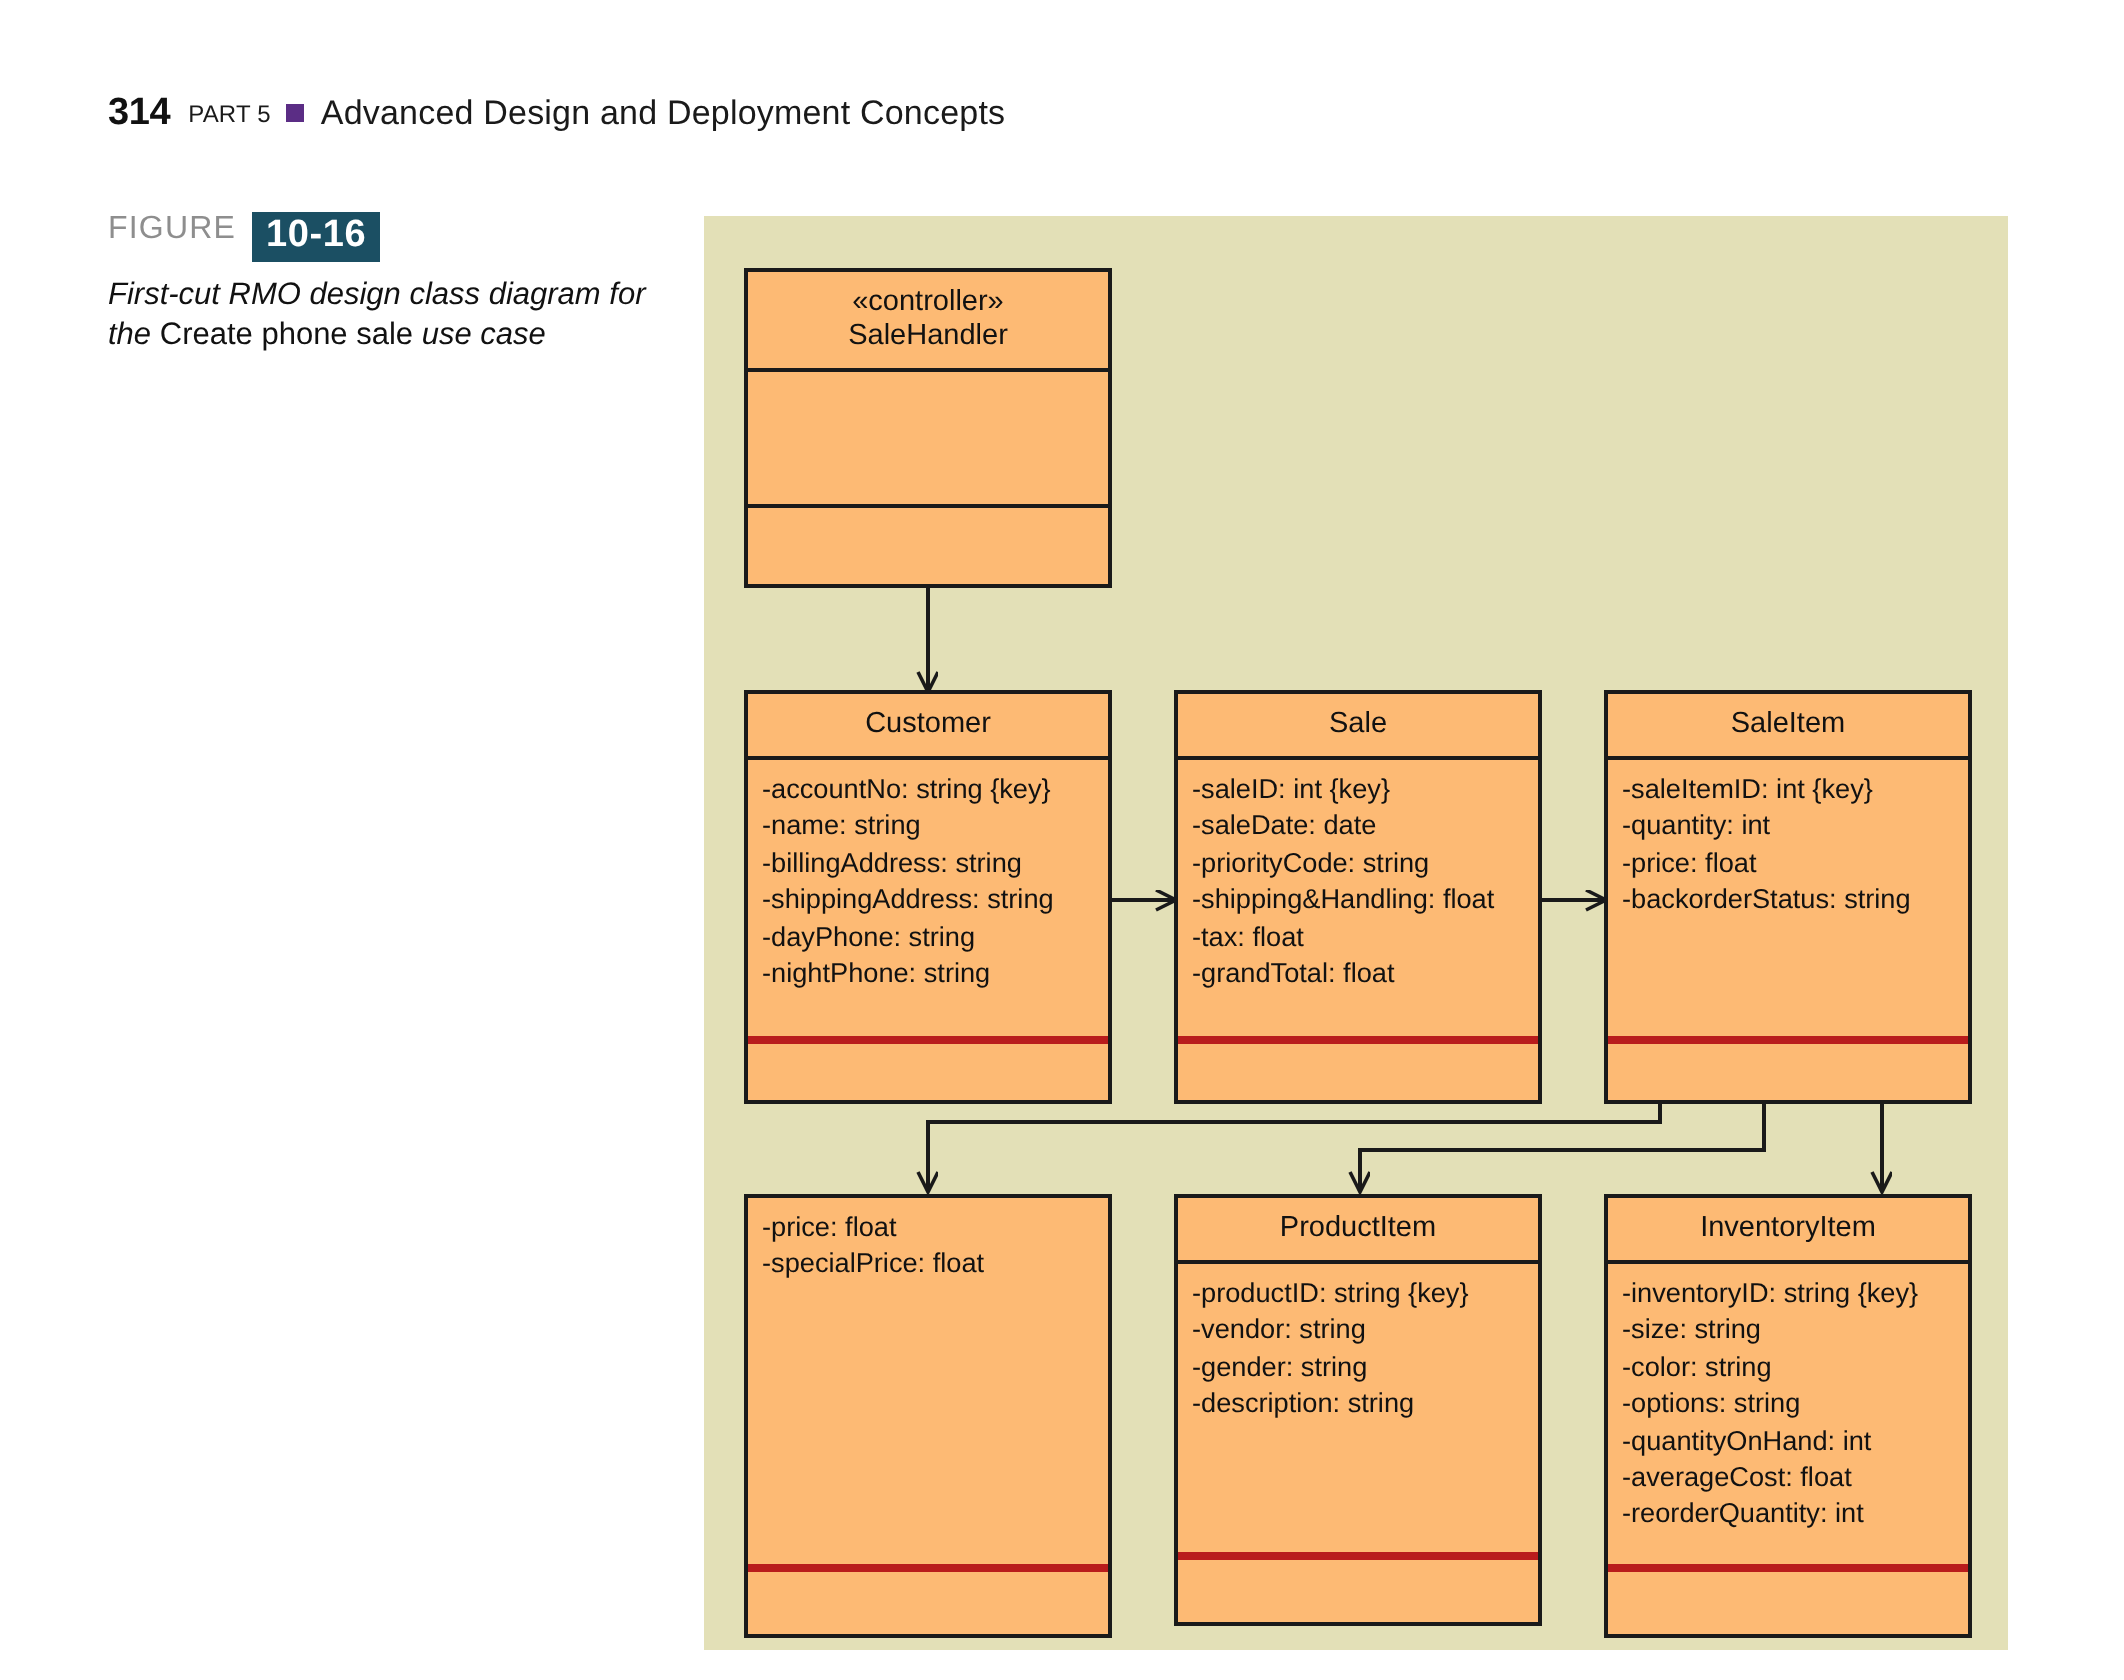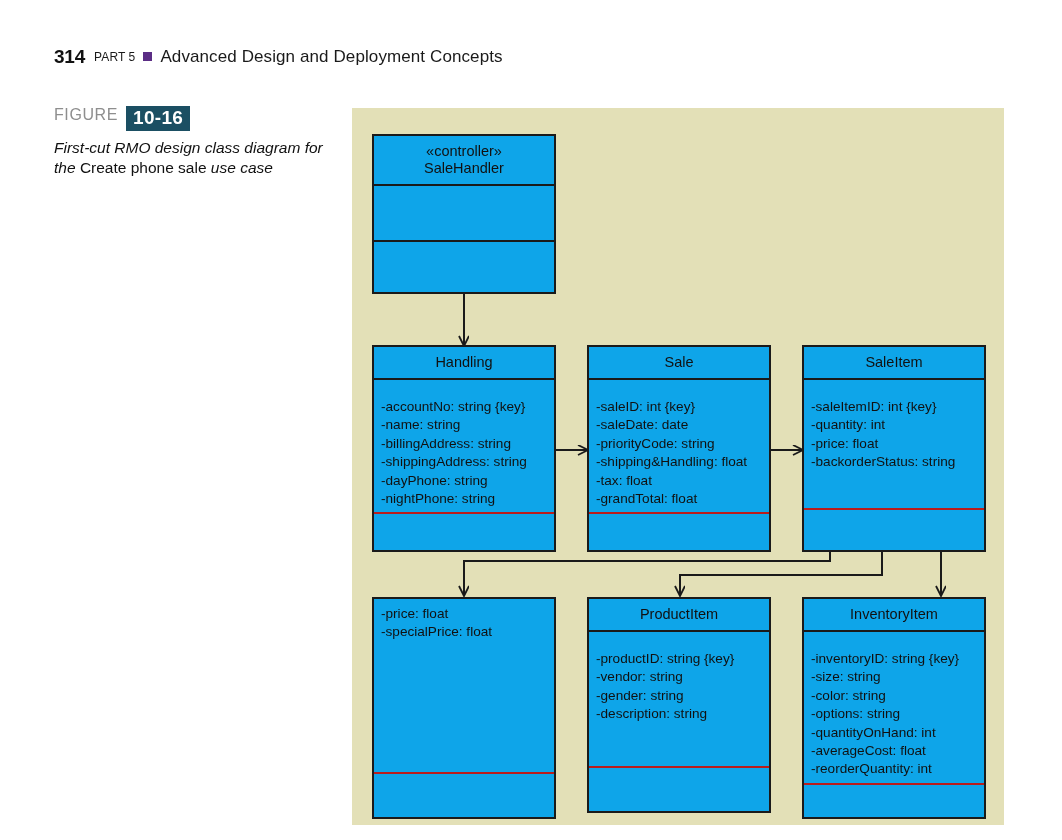--- a/index.html
+++ b/index.html
@@ -100,41 +100,40 @@
     position: absolute;
     left: 0;
     top: 0;
     width: 652px;
     height: 717px;
   }
 
   
   .uml-class {
     position: absolute;
-    background: #0ea5e9;
+    background: #fdba74;
     border: 2px solid #1a1a1a;
     box-sizing: border-box;
     display: flex;
     flex-direction: column;
-    gap: 12px;
   }
   .uml-name {
     text-align: center;
     font-size: 14.5px;
     color: #111111;
     padding: 7px 4px 7px 4px;
     line-height: 17px;
     border-bottom: 2px solid #1a1a1a;
     box-sizing: border-box;
     flex: none;
   }
   .uml-name .stereo { display: block; }
   .uml-attrs {
     flex: 1 1 auto;
-    border-bottom: 2px solid #b91c1c;
+    border-bottom: 4px solid #b91c1c;
     box-sizing: border-box;
     padding: 6px 0 4px 7px;
   }
   .uml-attrs .attr {
     font-size: 13.6px;
     line-height: 18.4px;
     color: #111111;
     white-space: nowrap;
   }
   .uml-ops {
@@ -198,21 +197,21 @@
     <div class="uml-name">
       <span class="stereo">«controller»</span>
       <span>SaleHandler</span>
     </div>
     <div class="uml-empty-mid"></div>
     <div class="uml-ops" style="height:38px;"></div>
   </div>
 
   <div class="uml-class" style="left:20px; top:237px; width:184px; height:207px;">
     <div class="uml-name">
-      <span>Handling</span>
+      <span>Customer</span>
     </div>
     <div class="uml-attrs">
       <div class="attr">-accountNo: string {key}</div>
       <div class="attr">-name: string</div>
       <div class="attr">-billingAddress: string</div>
       <div class="attr">-shippingAddress: string</div>
       <div class="attr">-dayPhone: string</div>
       <div class="attr">-nightPhone: string</div>
     </div>
     <div class="uml-ops" style="height:28px;"></div>

